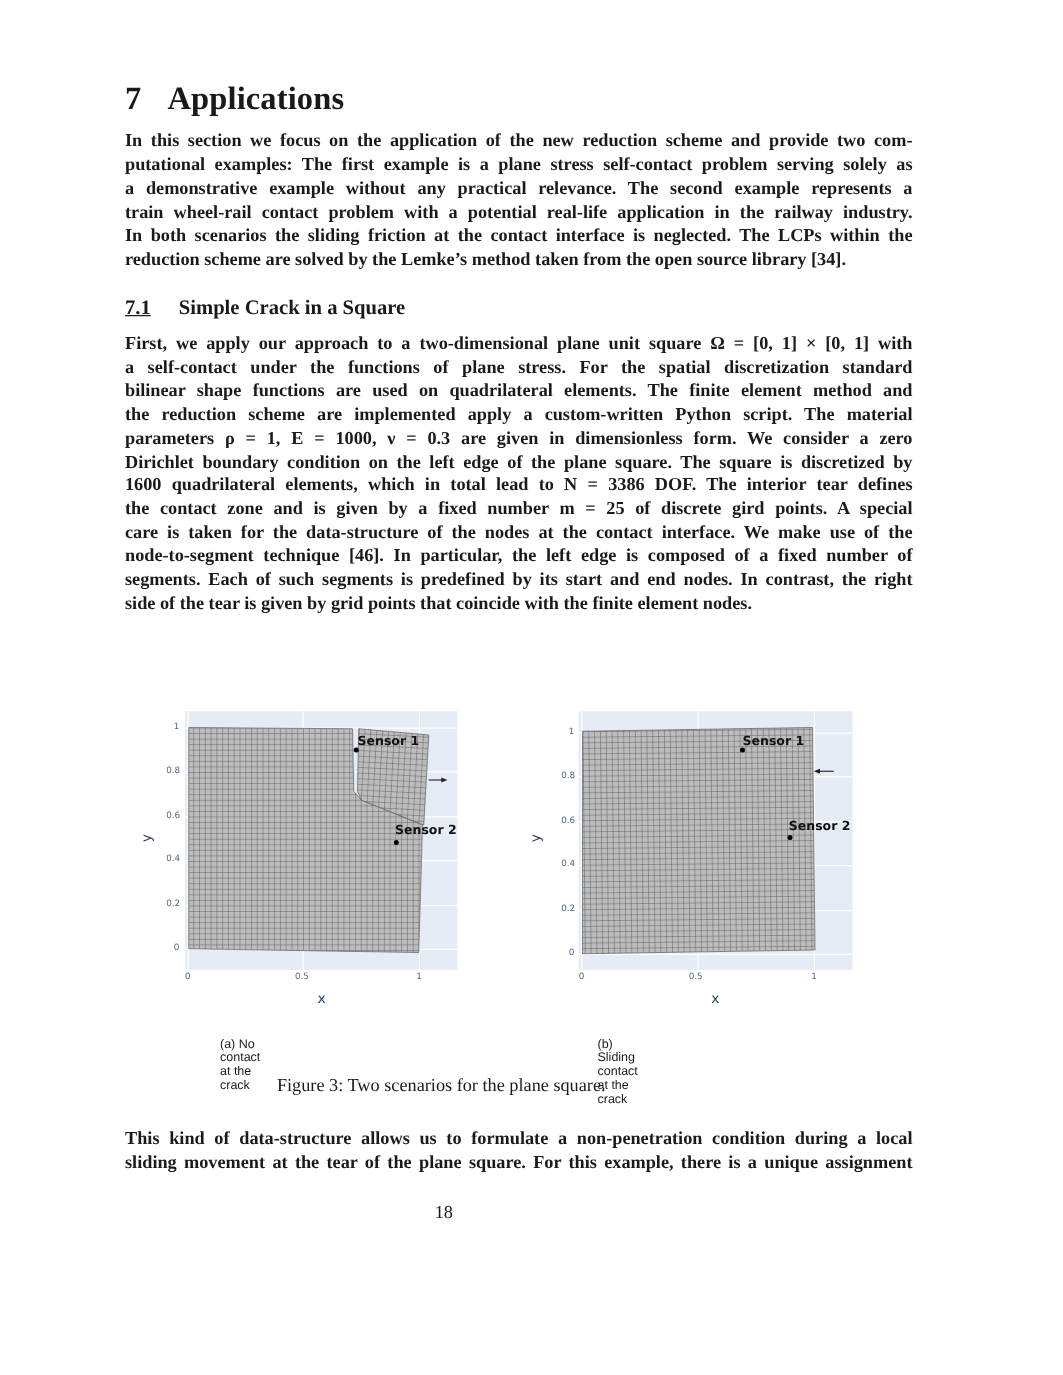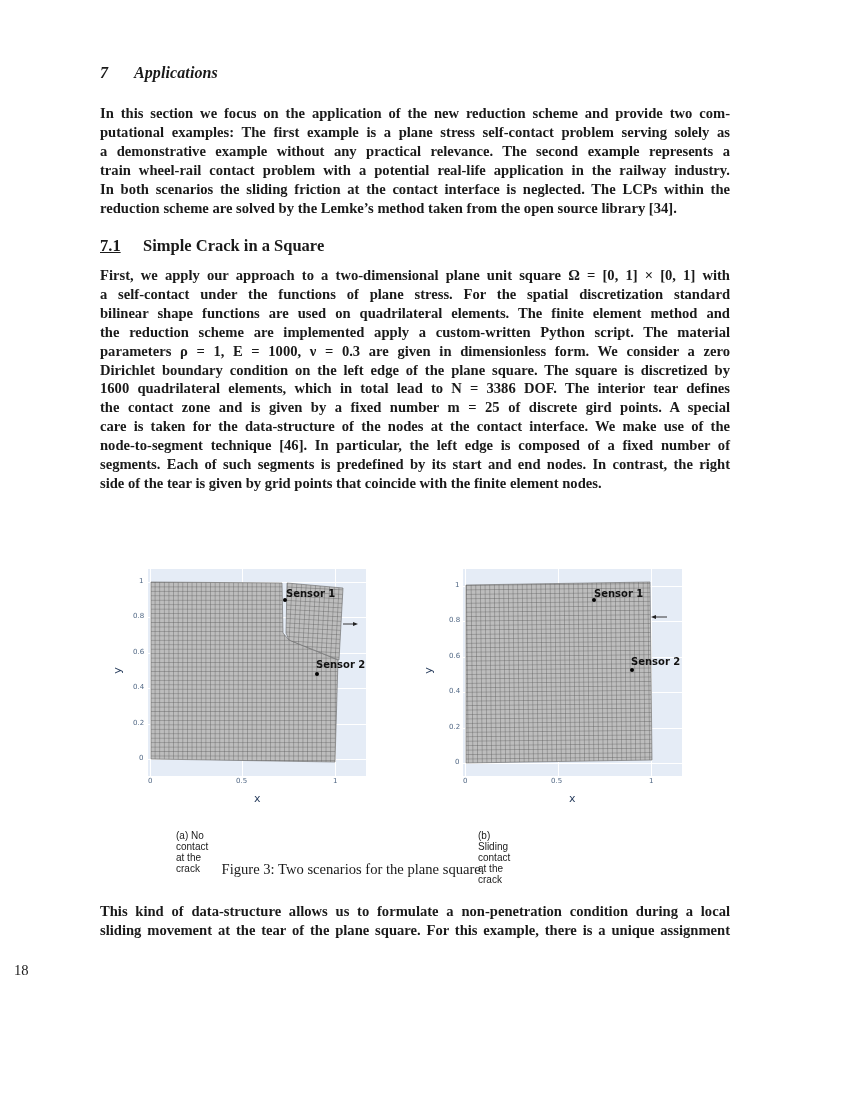--- a/index.html
+++ b/index.html
@@ -1,19 +1,19 @@
 <!DOCTYPE html>
 <html><head>
 <meta charset="utf-8">
 <style>
   html, body { margin: 0; padding: 0; background: #ffffff; }
   body { width: 850px; height: 1100px; position: relative; overflow: hidden;
          font-family: "DejaVu Serif", "Liberation Serif", serif; color: #1a1a1a; }
   .sec-title { position: absolute; left: 100px; top: 64px; font-family: "Liberation Serif", serif;
-               font-weight: bold; font-size: 16px; letter-spacing: 0.1px; font-style: italic; }
+               font-weight: bold; font-size: 26px; letter-spacing: 0.1px; }
   .sec-title .num { display: inline-block; width: 34px; }
   .subsec-title { position: absolute; left: 100px; top: 236px; font-family: "Liberation Serif", serif;
                   font-weight: bold; font-size: 16.5px; }
   .subsec-title .num { display: inline-block; width: 43px; text-decoration: underline; }
   .para { position: absolute; left: 100px; width: 630px; font-family: "Liberation Serif", serif;
           font-size: 14.6px; line-height: 18.9px; text-align: justify; font-weight: bold; }
   .para .line { display: block; text-align: justify; text-align-last: justify; white-space: nowrap; }
   .para .line.last { text-align-last: left; }
   .p1 { top: 104px; }
   .p2 { top: 266px; }
@@ -29,21 +29,21 @@
                 font-size: 11px; color: #2a3f5f; }
   .axis-label.y { transform: rotate(-90deg); }
   .sensor-label { position: absolute; font-family: "DejaVu Sans", "Liberation Sans", sans-serif;
                   font-size: 10px; font-weight: bold; color: #111; white-space: nowrap; }
   .sensor-dot { position: absolute; width: 4px; height: 4px; border-radius: 50%; background: #000; }
   svg.mesh { position: absolute; left: 0; top: 0; overflow: visible; }
 
   .subcaption { position: absolute; font-family: Liberation Sans, sans-serif; font-size: 10px; }
   .caption { position: absolute; left: 0; width: 706px; top: 861px; text-align: center;
              font-family: "Liberation Serif", serif; font-size: 14.6px; }
-  .page-number { position: absolute; left: 14px; width: 706px; top: 962px; text-align: left;
+  .page-number { position: absolute; left: 2px; width: 706px; top: 962px; text-align: center;
                  font-family: "Liberation Serif", serif; font-size: 14.6px; }
 </style>
 </head>
 <body>
 
 <div class="sec-title">
   <span class="num">7</span><span>Applications</span>
 </div>
 
 <div class="para p1">

